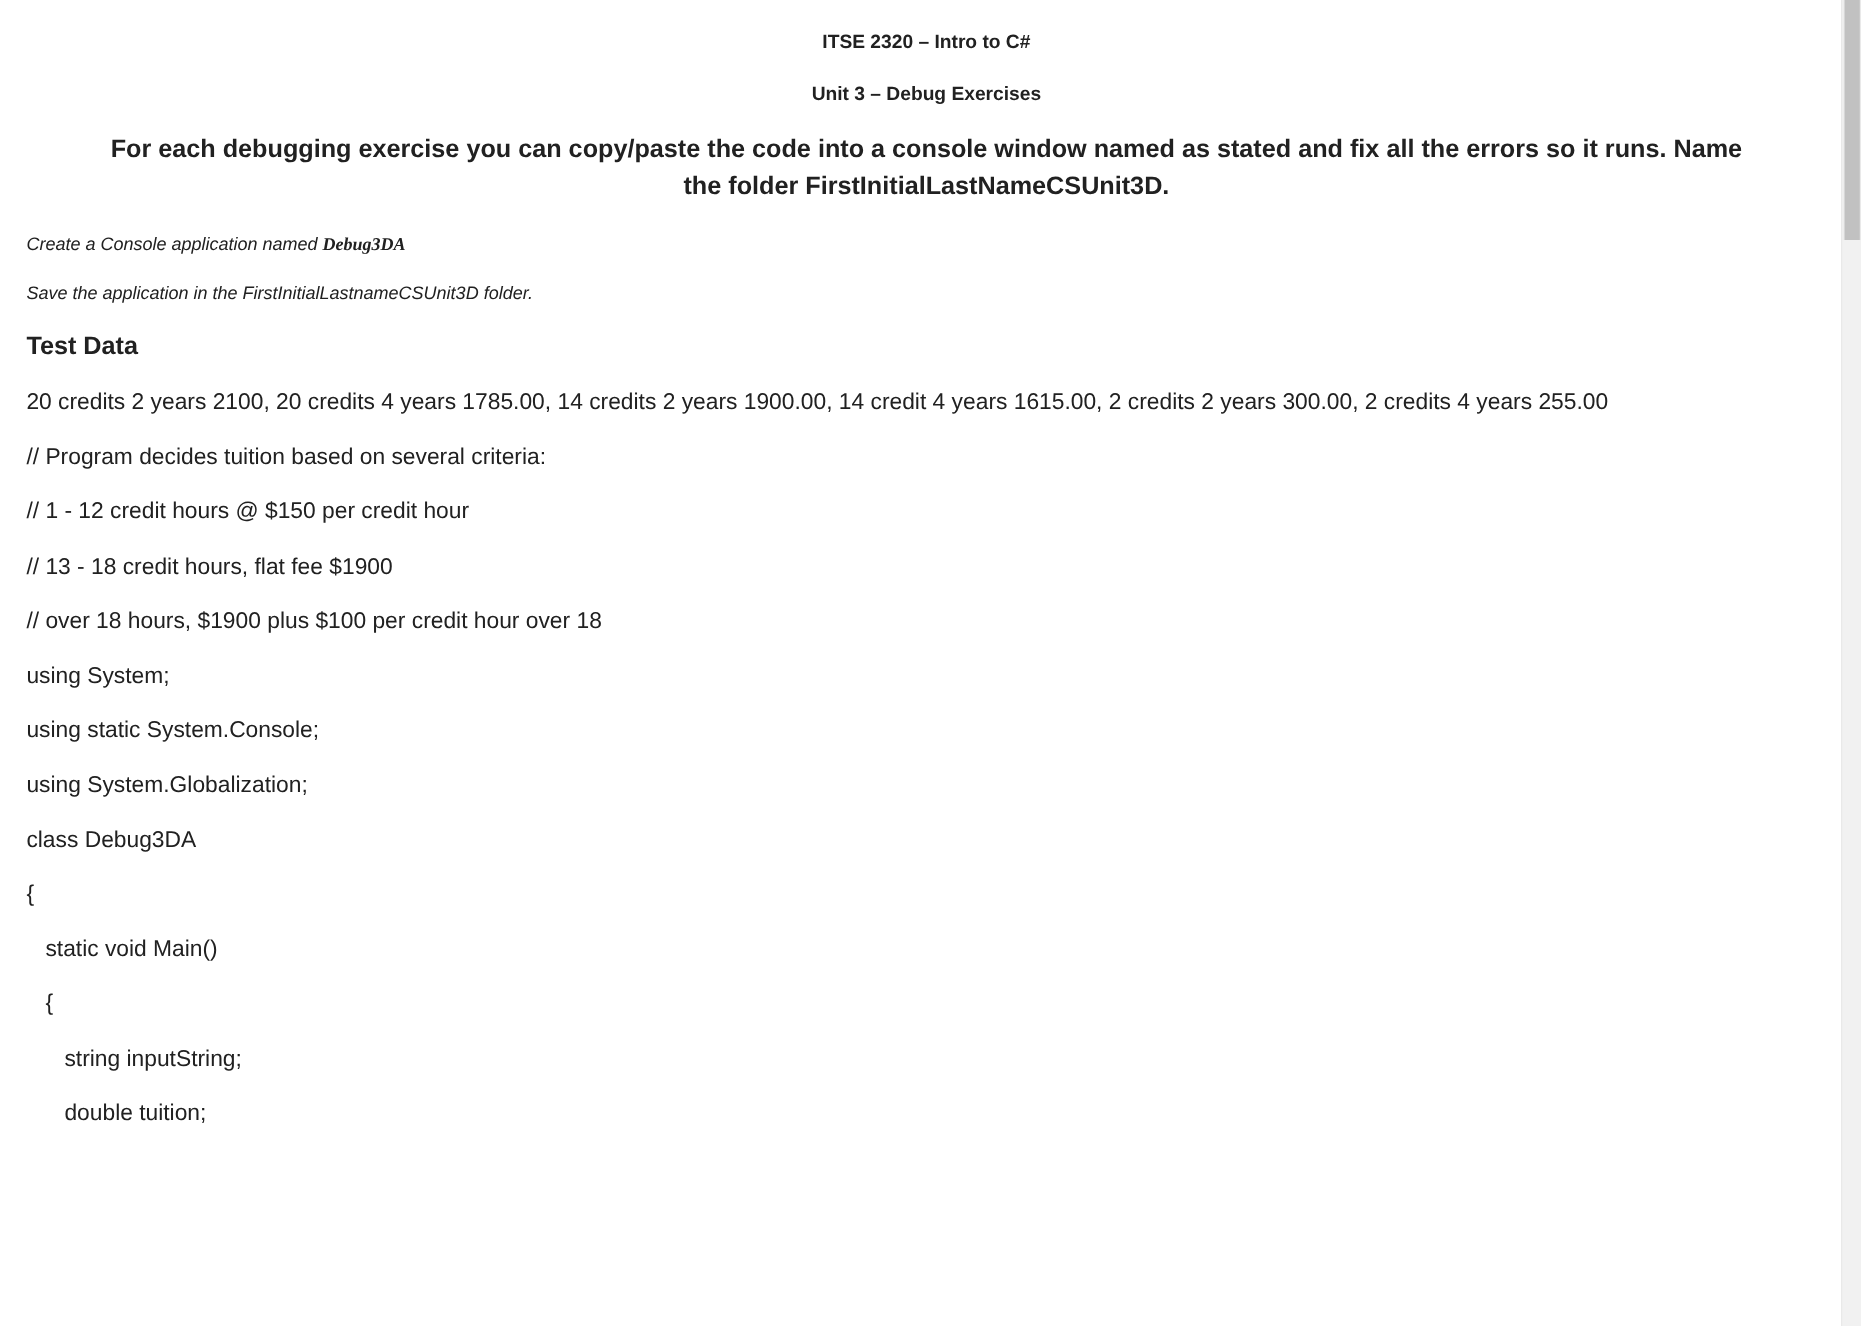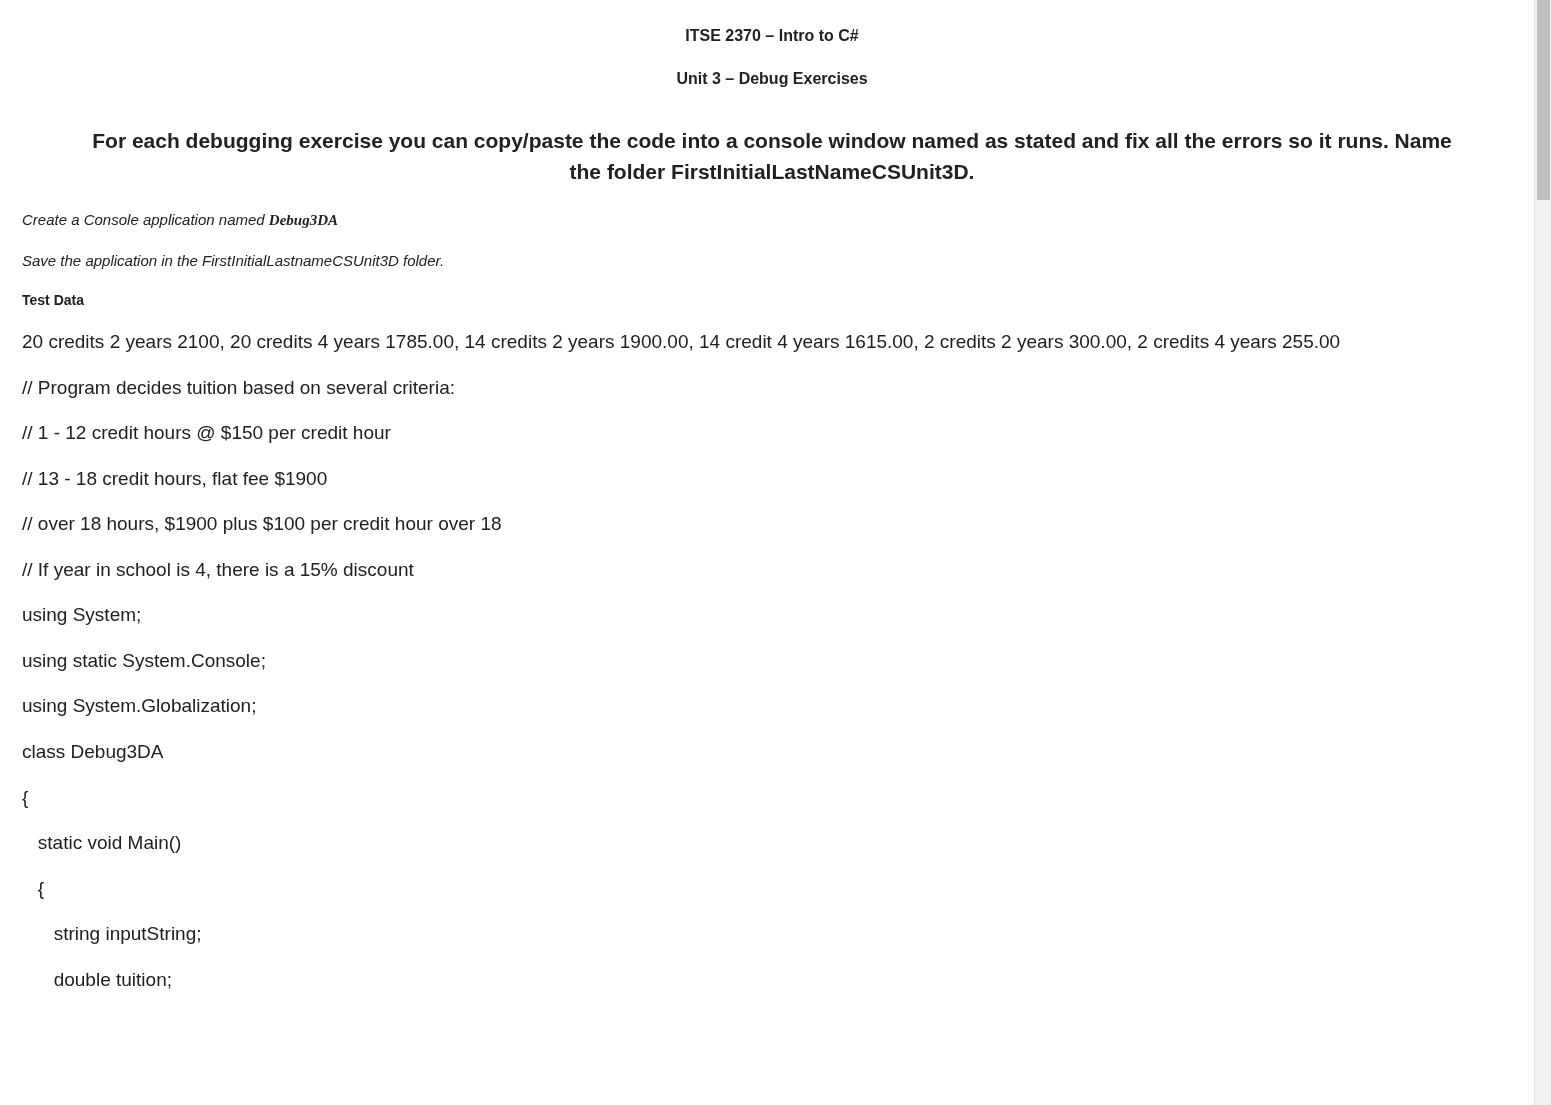--- a/index.html
+++ b/index.html
@@ -22,42 +22,42 @@
     .title {
       text-align: center;
       font-weight: 700;
       font-size: 16px;
       margin-bottom: 20px;
     }
     .subtitle {
       text-align: center;
       font-weight: 700;
       font-size: 16px;
-      margin-bottom: 36px;
+      margin-bottom: 20px;
     }
     .instructions {
       text-align: center;
       font-weight: 700;
       font-size: 21px;
       margin-bottom: 22px;
       padding: 0 60px;
     }
     .italic-line {
       font-style: italic;
       font-size: 15px;
       margin-bottom: 18px;
     }
     .italic-line .bold {
       font-weight: 700;
       font-style: italic;
       font-family: Liberation Serif, serif;
     }
     .section-header {
       font-weight: 700;
-      font-size: 14px;
+      font-size: 21px;
       margin-bottom: 18px;
     }
     .body-line {
       font-size: 19px;
       margin-bottom: 18px;
     }
     .code-line {
       font-size: 19px;
       margin-bottom: 18px;
       white-space: pre;
@@ -79,41 +79,40 @@
       height: 200px;
       background: #c1c1c1;
       border-radius: 0;
     }
   </style>
 </head>
 <body>
 
 <div class="doc">
 
-  <div class="title">ITSE 2370 – Intro to C#</div>
+  <div class="title">ITSE 2320 – Intro to C#</div>
 
   <div class="subtitle">Unit 3 – Debug Exercises</div>
 
   <div class="instructions">For each debugging exercise you can copy/paste the code into a console window named as stated and fix all the errors so it runs.  Name the folder FirstInitialLastNameCSUnit3D.</div>
 
   <div class="italic-line">
     <span>Create a Console application named </span><span class="bold">Debug3DA</span>
   </div>
 
   <div class="italic-line">Save the application in the FirstInitialLastnameCSUnit3D folder.</div>
 
   <div class="section-header">Test Data</div>
 
   <div class="body-line">20 credits 2 years 2100, 20 credits 4 years 1785.00, 14 credits 2 years 1900.00, 14 credit 4 years 1615.00, 2 credits 2 years 300.00, 2 credits 4 years 255.00</div>
 
   <div class="code-line">// Program decides tuition based on several criteria:</div>
   <div class="code-line">// 1 - 12 credit hours @ $150 per credit hour</div>
   <div class="code-line">// 13 - 18 credit hours, flat fee $1900</div>
   <div class="code-line">// over 18 hours, $1900 plus $100 per credit hour over 18</div>
-  <div class="code-line">// If year in school is 4, there is a 15% discount</div>
   <div class="code-line">using System;</div>
   <div class="code-line">using static System.Console;</div>
   <div class="code-line">using System.Globalization;</div>
   <div class="code-line">class Debug3DA</div>
   <div class="code-line">{</div>
   <div class="code-line">   static void Main()</div>
   <div class="code-line">   {</div>
   <div class="code-line">      string inputString;</div>
   <div class="code-line">      double tuition;</div>
 

